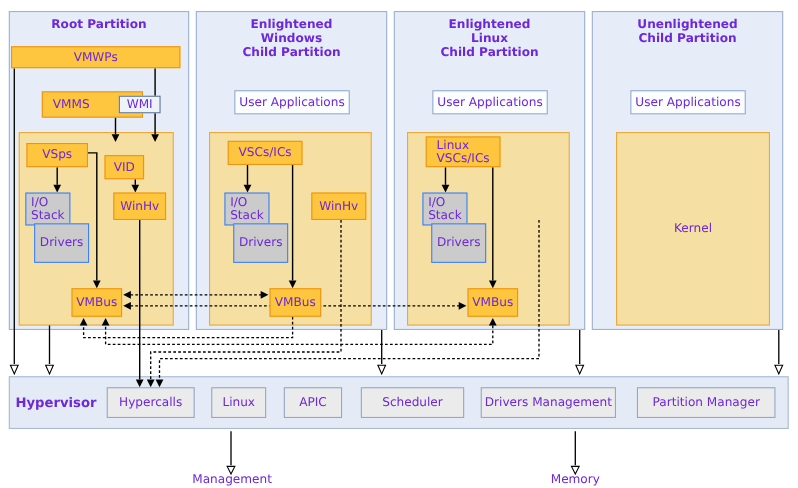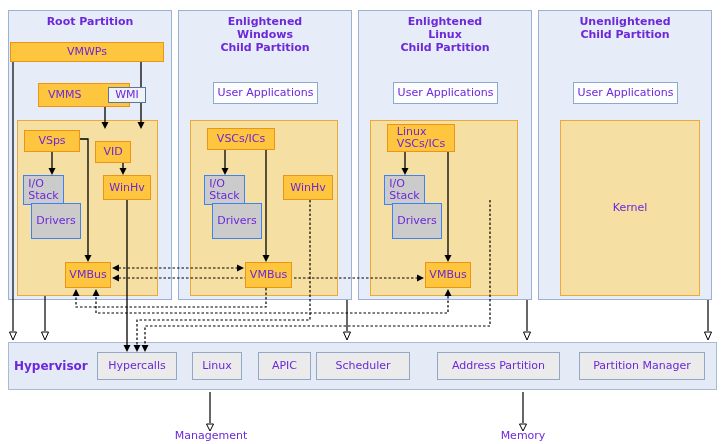--- a/index.html
+++ b/index.html
@@ -48,22 +48,22 @@
 
   <div class="abs tan" style="left:17px;top:120px;width:141px;height:176px"></div>
   <div class="abs tan" style="left:190px;top:120px;width:148px;height:176px"></div>
   <div class="abs tan" style="left:370px;top:120px;width:148px;height:176px"></div>
 
   <div class="hv" style="left:8px;top:342px;width:709px;height:48px"></div>
   <div class="abs hvlabel" style="left:14px;top:352px;height:28px">Hypervisor</div>
   <div class="abs box hcomp" style="left:97px;top:352px;width:80px;height:28px">Hypercalls</div>
   <div class="abs box hcomp" style="left:192px;top:352px;width:50px;height:28px">Linux</div>
   <div class="abs box hcomp" style="left:258px;top:352px;width:53px;height:28px">APIC</div>
-  <div class="abs box hcomp" style="left:316px;top:352px;width:94px;height:28px">Scheduler</div>
-  <div class="abs box hcomp" style="left:437px;top:352px;width:123px;height:28px">Address Partition</div>
+  <div class="abs box hcomp" style="left:328px;top:352px;width:94px;height:28px">Scheduler</div>
+  <div class="abs box hcomp" style="left:437px;top:352px;width:123px;height:28px">Drivers Management</div>
   <div class="abs box hcomp" style="left:579px;top:352px;width:126px;height:28px">Partition Manager</div>
 
   <svg class="wires" width="725" height="444" viewBox="0 0 725 444">
 
     <g stroke="#000" stroke-width="1.3" fill="none">
       <path d="M141,62 V122"></path>
       <path d="M105,103 V122"></path>
       <path d="M52,152 V168"></path>
       <path d="M123,151 V168"></path>
       <path d="M80,139 H88 V255"></path>

